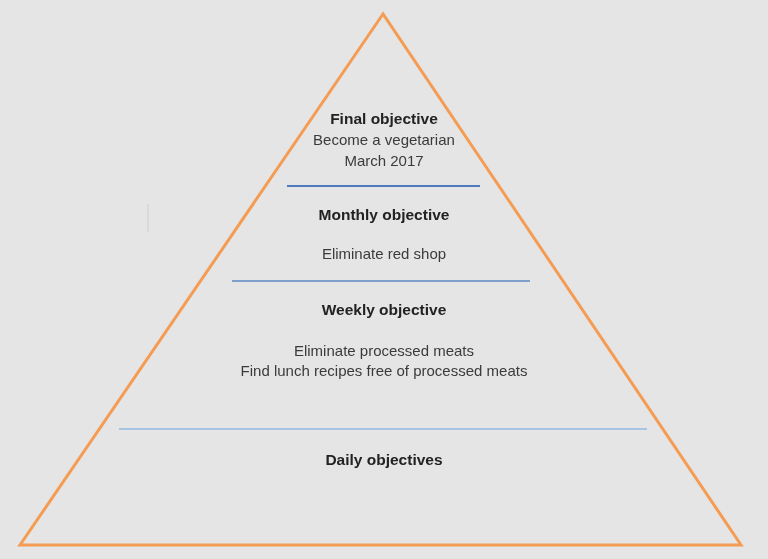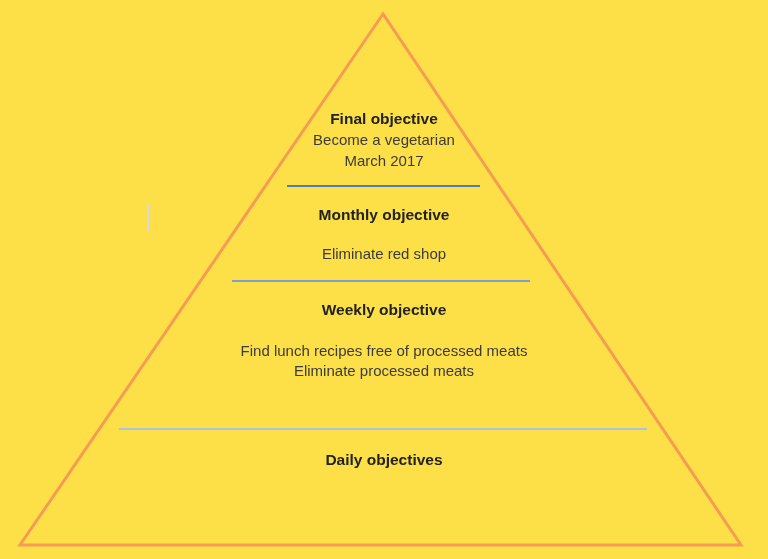--- a/index.html
+++ b/index.html
@@ -5,21 +5,21 @@
   html, body {
     margin: 0;
     padding: 0;
     background: #ffffff;
     font-family: "Liberation Sans", sans-serif;
   }
   .canvas {
     position: relative;
     width: 768px;
     height: 559px;
-    background: #fde047;
+    background: #e5e5e5;
     overflow: hidden;
   }
   .pyramid-svg {
     position: absolute;
     left: 0;
     top: 0;
   }
   .level {
     position: absolute;
     left: 0;
@@ -75,22 +75,22 @@
   <div class="body-block" style="top:243px">
     <div>Eliminate red shop</div>
   </div>
 
   <div class="divider" style="left: 232px; top: 280px; width: 298px; background: rgb(127, 160, 204);"></div>
 
   <div class="level" style="top:299px">
     <div class="heading">Weekly objective</div>
   </div>
   <div class="body-block" style="top:341px; line-height:20px;">
+    <div>Eliminate processed meats</div>
     <div>Find lunch recipes free of processed meats</div>
-    <div>Eliminate processed meats</div>
   </div>
 
   <div class="divider" style="left: 119px; top: 428px; width: 528px; background: rgb(169, 195, 227);"></div>
 
   <div class="level" style="top:449px">
     <div class="heading">Daily objectives</div>
   </div>
 
 </div>
 

